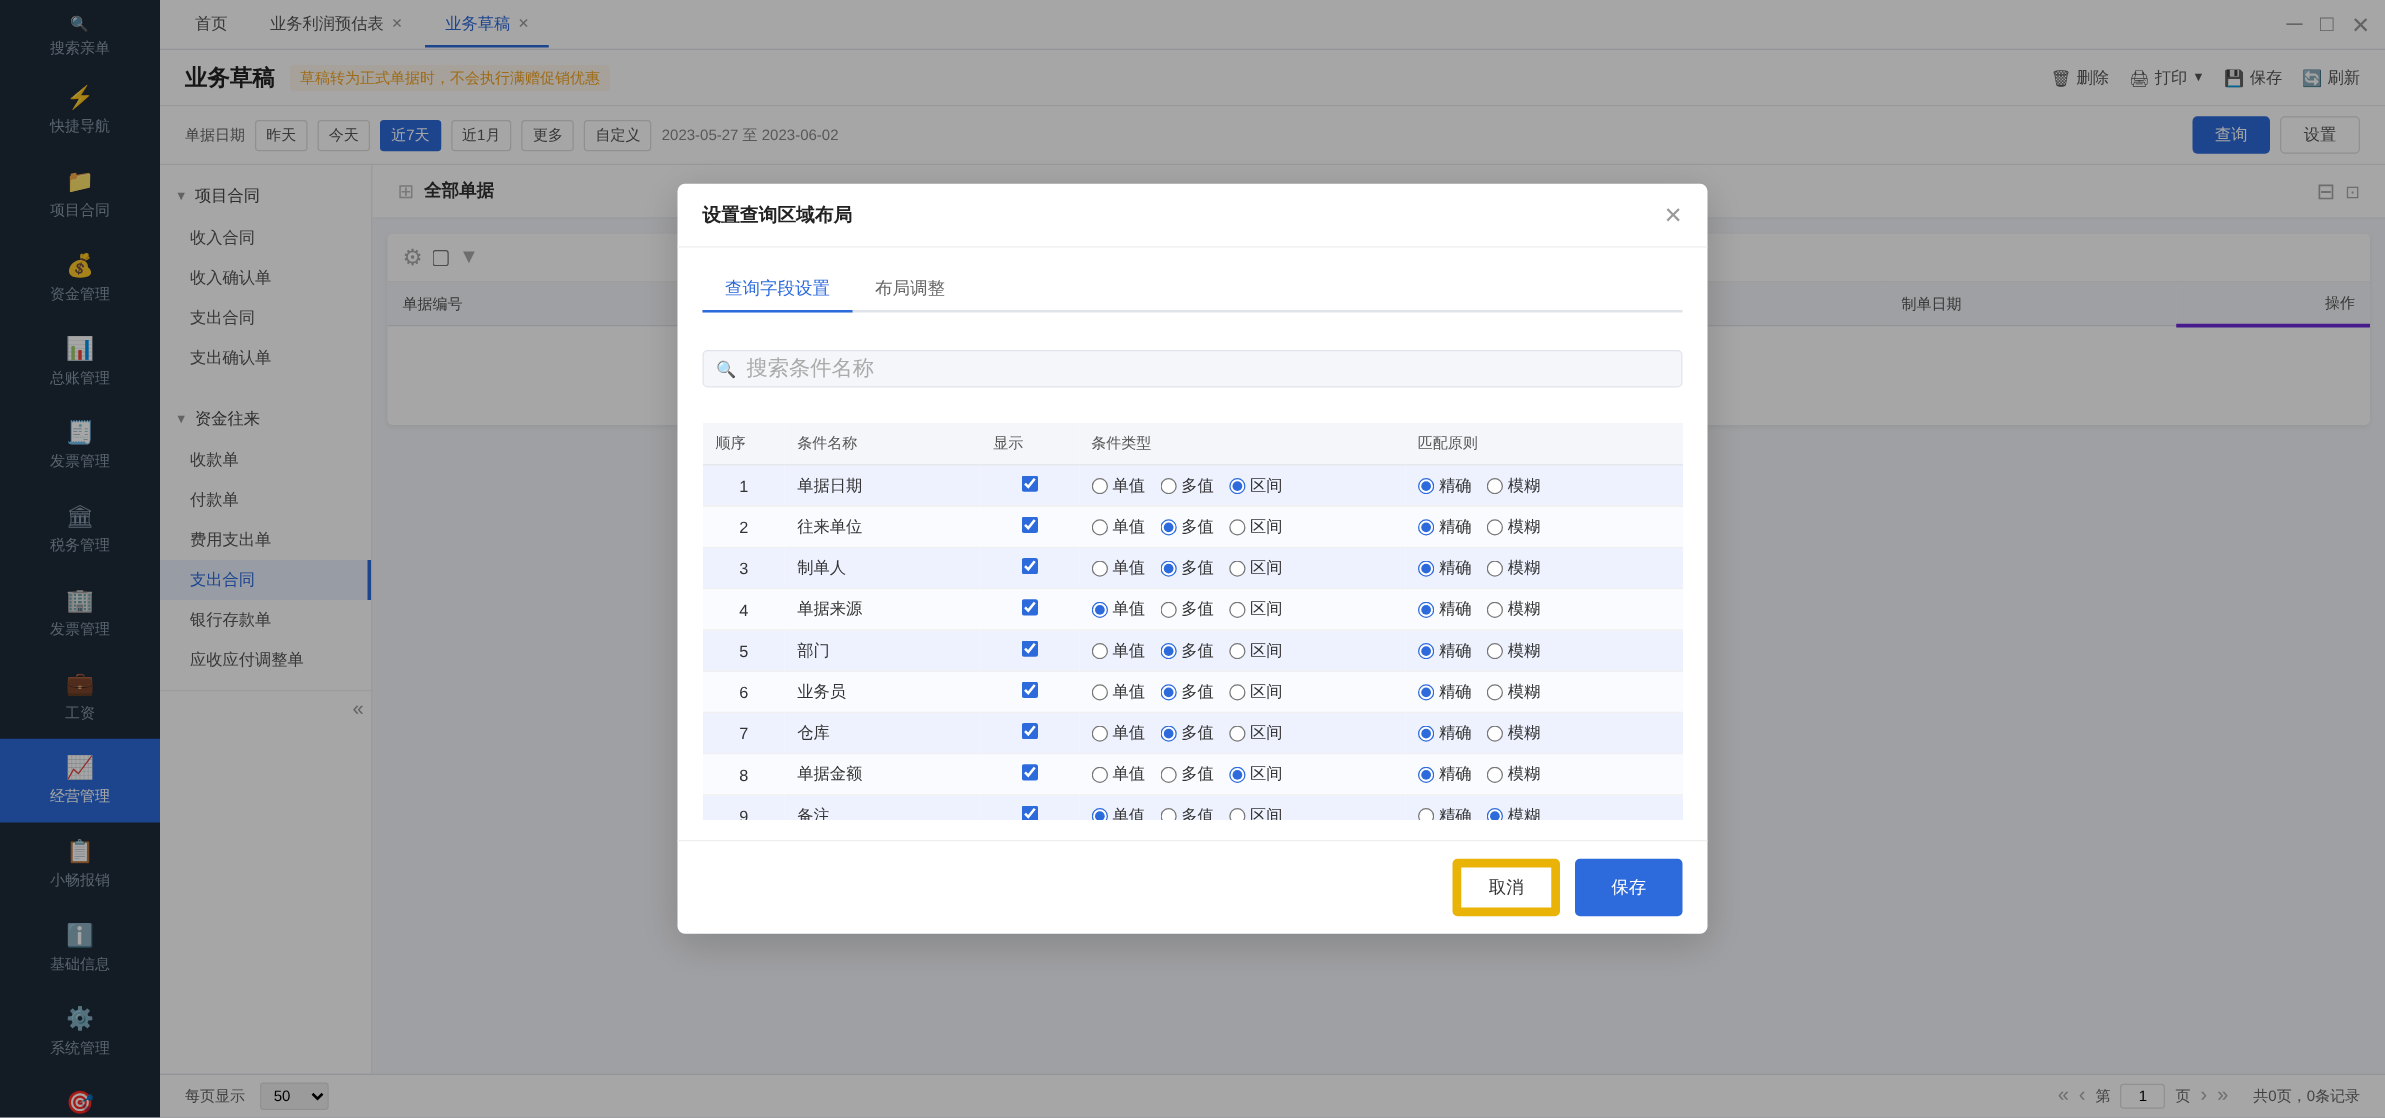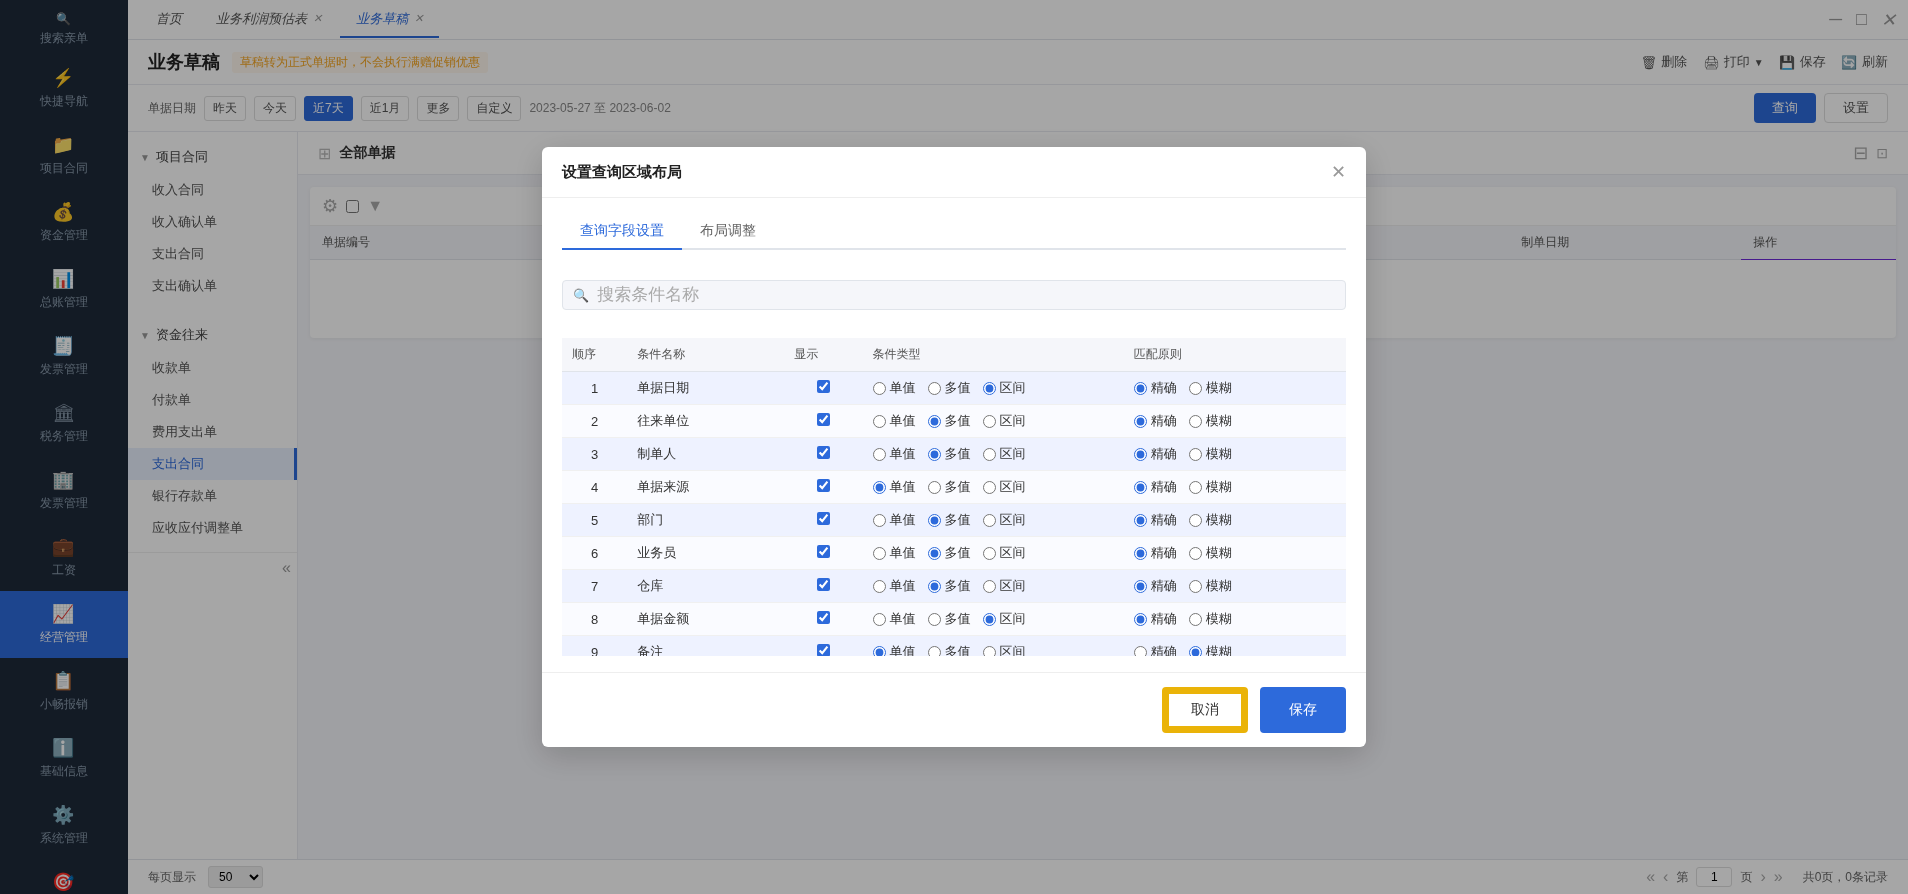--- a/index.html
+++ b/index.html
@@ -12,21 +12,21 @@
     .sidebar { width: 128px; background: #1e2a3a; display: flex; flex-direction: column; color: #aab; flex-shrink: 0; }
     .sidebar-item { display: flex; flex-direction: column; align-items: center; padding: 12px 8px; cursor: pointer; color: #8899aa; font-size: 12px; gap: 4px; }
     .sidebar-item.active { color: #fff; background: #2d6adb; }
     .sidebar-item .icon { font-size: 18px; }
     .sidebar-search { padding: 12px 8px 8px; display: flex; flex-direction: column; align-items: center; color: #8899aa; font-size: 12px; gap: 4px; cursor: pointer; }
 
     
     .main-content { flex: 1; display: flex; flex-direction: column; overflow: hidden; }
 
     
-    .tab-bar { background: #fff; display: flex; align-items: center; border-bottom: 1px solid #e0e4ea; padding: 0 12px; height: 40px; gap: 2px; font-style: italic; }
+    .tab-bar { background: #fff; display: flex; align-items: center; border-bottom: 1px solid #e0e4ea; padding: 0 12px; height: 40px; gap: 2px; }
     .tab { padding: 8px 16px; font-size: 13px; color: #555; cursor: pointer; border-bottom: 2px solid transparent; white-space: nowrap; display: flex; align-items: center; gap: 6px; }
     .tab.active { color: #2d6adb; border-bottom-color: #2d6adb; font-weight: 500; }
     .tab .close { color: #999; font-size: 11px; cursor: pointer; }
 
     
     .page-header { background: #fff; padding: 10px 20px; display: flex; align-items: center; gap: 12px; border-bottom: 1px solid #e8eaf0; }
     .page-title { font-size: 18px; font-weight: 600; color: #222; }
     .page-subtitle { font-size: 12px; color: #f5a623; background: #fff8ee; padding: 2px 8px; border-radius: 3px; }
     .header-actions { margin-left: auto; display: flex; align-items: center; gap: 16px; }
     .header-btn { display: flex; align-items: center; gap: 4px; color: #555; cursor: pointer; font-size: 13px; }
@@ -279,21 +279,21 @@
           <table style="width:100%; border-collapse:collapse; font-size:13px;">
             <thead>
               <tr style="background:#f5f6fa;">
                 <th style="padding:8px 12px; text-align:left; color:#555; font-weight:500; border-bottom:1px solid #e0e4ea; font-size:12px;">单据编号</th>
                 <th style="padding:8px 12px; text-align:left; color:#555; font-weight:500; border-bottom:1px solid #e0e4ea; font-size:12px;">往来单位</th>
                 <th style="padding:8px 12px; text-align:left; color:#555; font-weight:500; border-bottom:1px solid #e0e4ea; font-size:12px;">制单人</th>
                 <th style="padding:8px 12px; text-align:left; color:#555; font-weight:500; border-bottom:1px solid #e0e4ea; font-size:12px;">仓库</th>
                 <th style="padding:8px 12px; text-align:left; color:#555; font-weight:500; border-bottom:1px solid #e0e4ea; font-size:12px;">备注</th>
                 <th style="padding:8px 12px; text-align:left; color:#555; font-weight:500; border-bottom:1px solid #e0e4ea; font-size:12px;">单据金额</th>
                 <th style="padding:8px 12px; text-align:left; color:#555; font-weight:500; border-bottom:1px solid #e0e4ea; font-size:12px;">制单日期</th>
-                <th style="padding:8px 12px; text-align:left; color:#555; font-weight:500; border-bottom:1px solid #6d28d9; font-size:12px;">操作</th>
+                <th style="padding:8px 12px; text-align:right; color:#555; font-weight:500; border-bottom:3px solid #6d28d9; font-size:12px;">操作</th>
               </tr>
             </thead>
             <tbody>
               <tr>
                 <td colspan="8" style="padding:30px; text-align:center; color:#999; font-size:13px;">未找到任何业务草稿</td>
               </tr>
             </tbody>
           </table>
         </div>
       </div>

